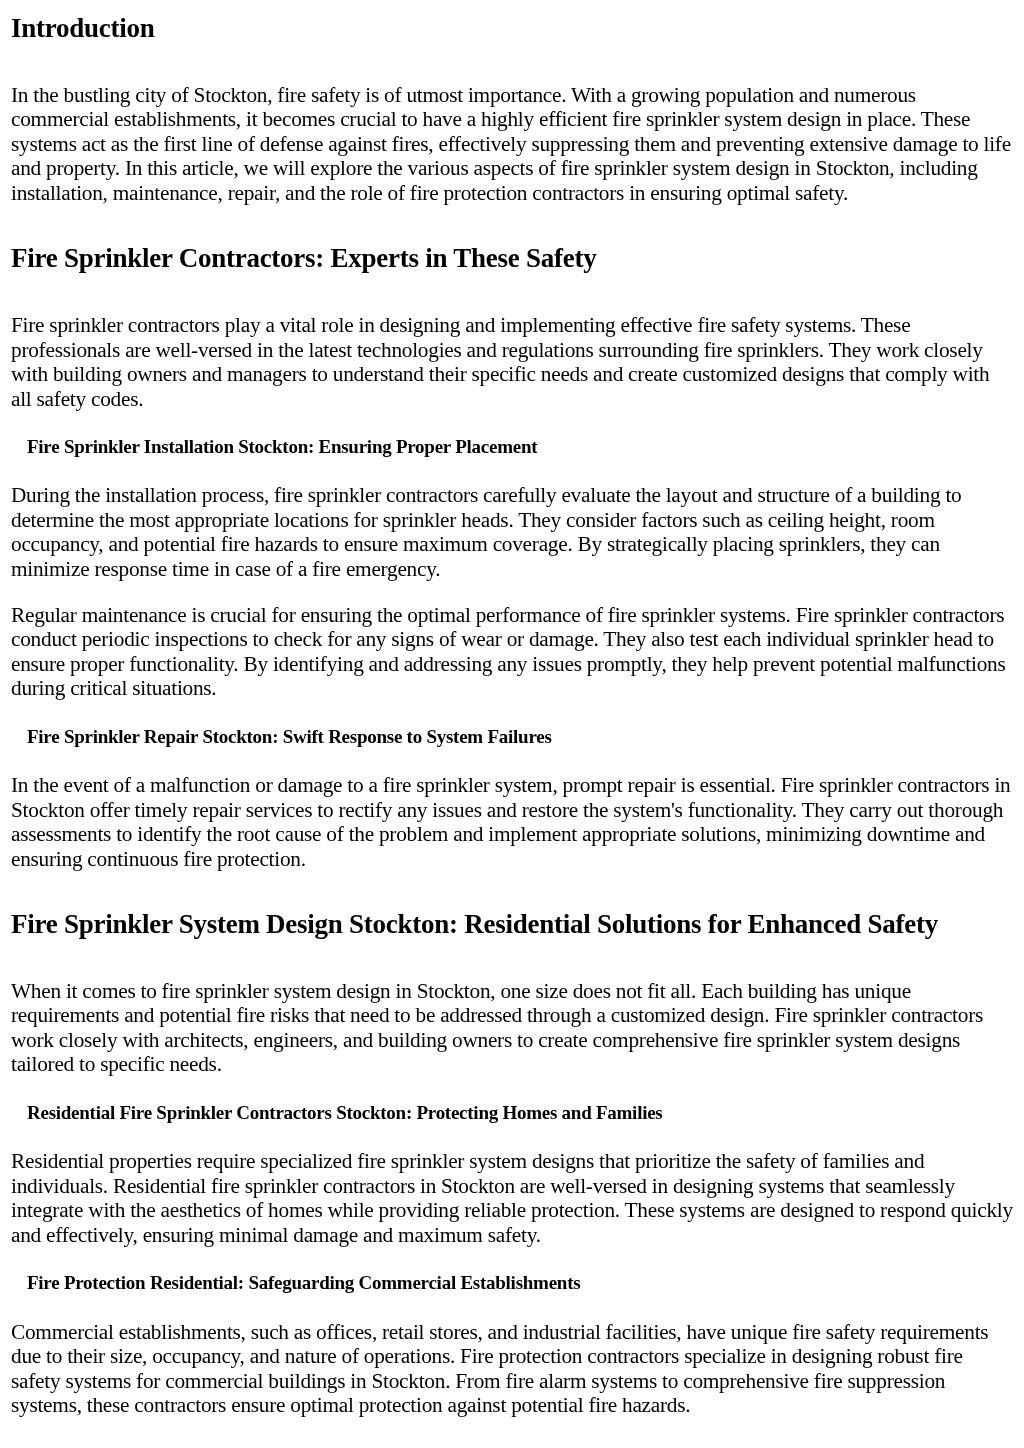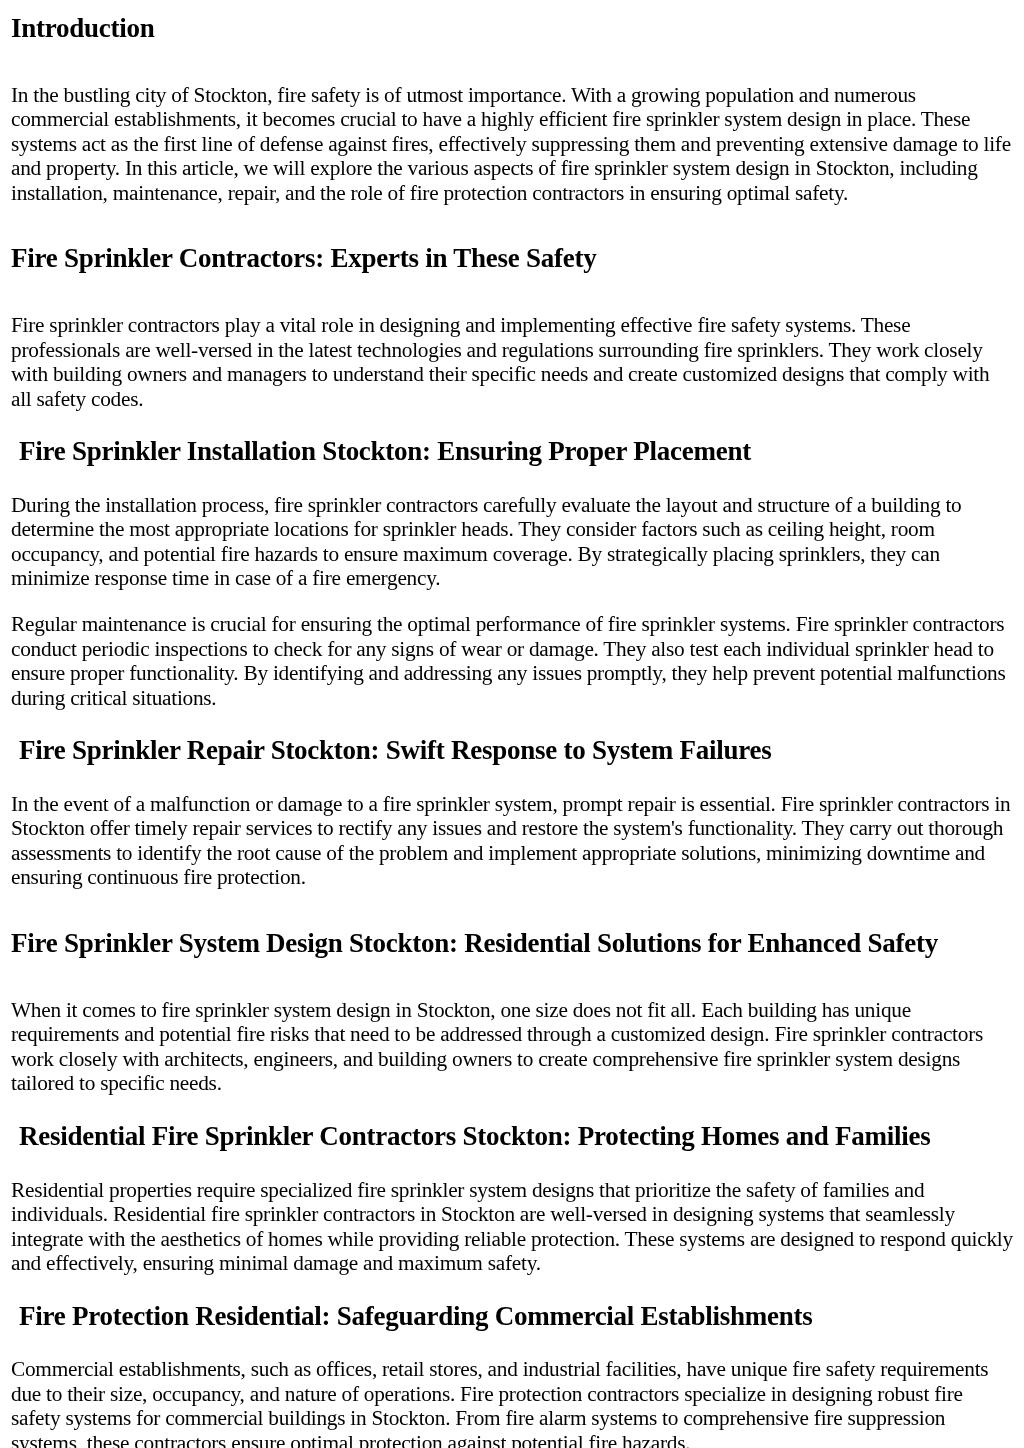--- a/index.html
+++ b/index.html
@@ -23,23 +23,23 @@
   .page h2 {
     font-size: 27px;
     font-weight: bold;
     margin: 38px 0;
     line-height: 1.18;
   }
   .page h2.first {
     margin-top: 13px;
   }
   .page h3 {
-    font-size: 27px;
+    font-size: 19px;
     font-weight: bold;
-    margin: 25px 8px;
+    margin: 25px 16px;
     line-height: 1.18;
   }
   .page p {
     margin: 21.3px 0;
     font-family: Liberation Serif, serif;
   }
 </style>
 </head>
 <body>
 

